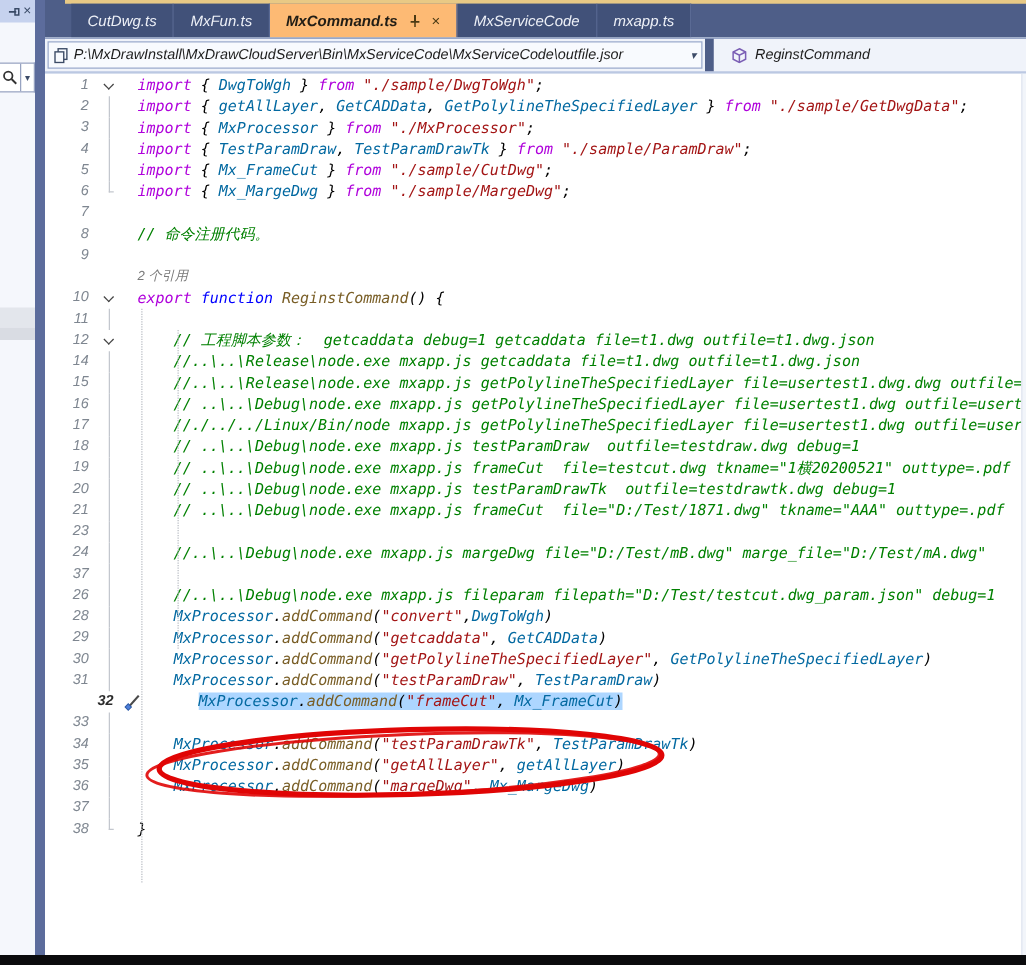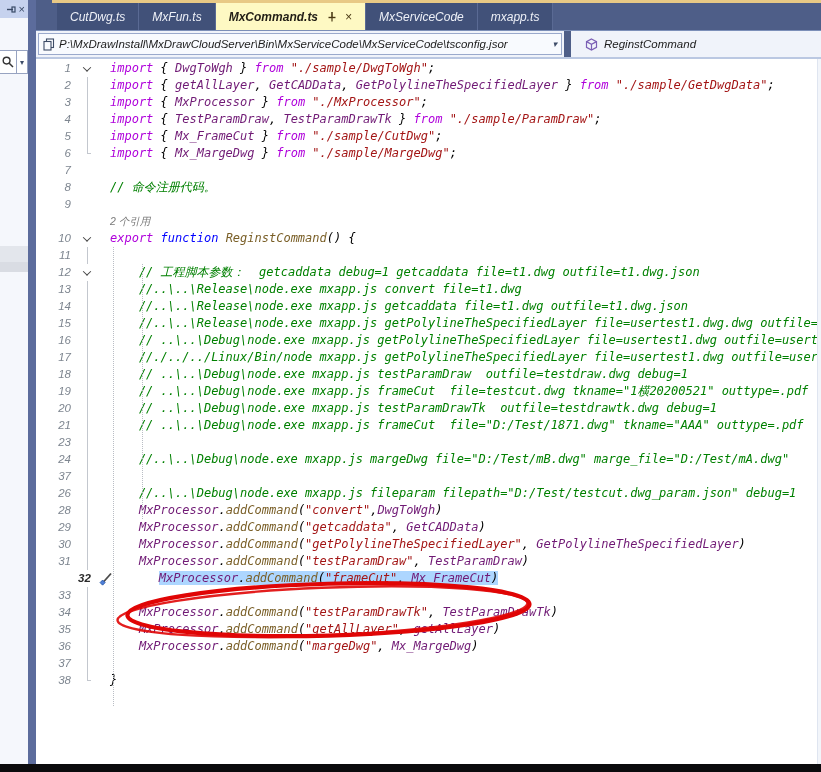--- a/index.html
+++ b/index.html
@@ -23,21 +23,21 @@
   .splitter{position:absolute;left:28px;top:0;width:8px;height:764px;background:#5C6C9C;}
 
   
   .editor{position:absolute;left:36px;top:0;right:0;height:764px;display:flex;flex-direction:column;background:#fff;font-style:italic;}
 
   .tabstrip{position:relative;flex:0 0 30px;background:#4E5E88;}
   .top-accent{position:absolute;top:0;left:16px;right:0;height:3px;background:#E8C985;}
   .tabs{position:absolute;left:21px;top:3px;bottom:0;display:flex;}
   .tab{display:flex;align-items:center;padding:0 13px;font-size:12px;color:#EDF0F7;background:#415179;
        border-right:1px solid #5A6A94;white-space:nowrap;cursor:default;}
-  .tab.active{background:#fef9c3;color:#211D15;font-weight:bold;}
+  .tab.active{background:#fdba74;color:#211D15;font-weight:bold;}
   .tab .pin-svg{margin-left:9px;}
   .tab .tab-x{margin-left:8px;font-weight:normal;font-size:12px;color:#4A3A14;}
 
   .breadcrumb{flex:0 0 26px;background:#F0F3FA;border-bottom:2px solid #BBC8E2;border-top:1px solid #7C8FB8;
               display:flex;align-items:center;position:relative;}
   .doc-combo{margin-left:2px;width:524px;height:22px;background:#F8FAFE;border:1px solid #9AA9CC;
              display:flex;align-items:center;font-size:11.5px;color:#1C1C1C;padding:0 4px;gap:4px;overflow:hidden;}
   .doc-combo .path{white-space:nowrap;overflow:hidden;}
   .doc-combo .caret{margin-left:auto;font-size:9px;color:#3D4C68;padding-left:3px;}
   .crumb-divider{width:7px;height:26px;background:#4E5E88;margin-left:2px;}
@@ -52,21 +52,21 @@
   .ln.active{color:#2B2B2B;font-weight:bold;padding-left:42px;}
   .fold{flex:0 0 22px;position:relative;display:flex;align-items:center;justify-content:center;}
   .fold .chev{width:6px;height:6px;border-right:1.5px solid #444;border-bottom:1.5px solid #444;
               transform:rotate(45deg) translate(-1px,-1px);}
   .fold .bar{position:absolute;left:11px;top:0;bottom:0;width:1px;background:#C3C7CE;}
   .fold .endc{position:absolute;left:11px;top:0;height:9px;width:4px;
               border-left:1px solid #C3C7CE;border-bottom:1px solid #C3C7CE;}
   .code{white-space:pre;color:#000;padding-left:12px;}
   .codelens{color:#7A7A7A;font-family:"Liberation Sans",sans-serif;font-size:10.5px;}
   .sel{background:#ADD6FF;}
-  .tk-k{color:#AF00DB}.tk-c{color:#0000FF}.tk-i{color:#701a75}
+  .tk-k{color:#AF00DB}.tk-c{color:#0000FF}.tk-i{color:#0369a1}
   .tk-m{color:#795E26}.tk-s{color:#A31515}.tk-g{color:#008000}.tk-p{color:#000}
   .guide{position:absolute;width:0;border-left:1px dotted #B9BDC4;}
   .guide1{left:77px;top:188px;height:459px;}
   .guide2{left:106px;top:205px;height:255px;}
   .right-edge{position:absolute;right:0;top:0;width:4px;height:100%;background:#F2F5FA;border-left:1px solid #DFE5F0;}
   .ellipse-overlay{position:absolute;left:0;top:0;width:100%;height:100%;pointer-events:none;}
 
   .bottom-bar{position:absolute;left:0;bottom:0;width:821px;height:8px;background:#0B0B0D;}
 </style>
 </head>
@@ -123,21 +123,21 @@
           </div>
         </div>
     </div>
 
     <div class="breadcrumb">
       <div class="doc-combo">
         <svg width="12" height="13" viewBox="0 0 12 13">
           <rect x="3.5" y="1" width="7" height="8.5" fill="#F8FAFE" stroke="#3C4B66" stroke-width="1.1"></rect>
           <rect x="1" y="3.5" width="7" height="8.5" fill="#F8FAFE" stroke="#3C4B66" stroke-width="1.1"></rect>
         </svg>
-        <span class="path">P:\MxDrawInstall\MxDrawCloudServer\Bin\MxServiceCode\MxServiceCode\tsconfig.jsor</span>
+        <span class="path">P:\MxDrawInstall\MxDrawCloudServer\Bin\MxServiceCode\MxServiceCode\outfile.jsor</span>
         <span class="caret">▾</span>
       </div>
       <div class="crumb-divider"></div>
       <div class="member-combo">
         <svg width="13" height="13" viewBox="0 0 13 13">
           <path d="M6.5 1 L11.5 3.6 L11.5 9.4 L6.5 12 L1.5 9.4 L1.5 3.6 Z" fill="none" stroke="#7B5FB5" stroke-width="1.2"></path>
           <path d="M1.5 3.6 L6.5 6.2 L11.5 3.6 M6.5 6.2 L6.5 12" fill="none" stroke="#7B5FB5" stroke-width="1.2"></path>
         </svg>
         <span>ReginstCommand</span>
       </div>
@@ -222,27 +222,20 @@
             <div class="code"></div>
           </div>
           <div class="row">
             <div class="ln">12</div>
             <div class="fold">
               <i class="chev"></i>
             </div>
             <div class="code"><span class="tk-g">    // 工程脚本参数：  getcaddata debug=1 getcaddata file=t1.dwg outfile=t1.dwg.json</span></div>
           </div>
           <div class="row">
-            <div class="ln">13</div>
-            <div class="fold">
-              <i class="bar"></i>
-            </div>
-            <div class="code"><span class="tk-g">    //..\..\Release\node.exe mxapp.js convert file=t1.dwg</span></div>
-          </div>
-          <div class="row">
             <div class="ln">14</div>
             <div class="fold">
               <i class="bar"></i>
             </div>
             <div class="code"><span class="tk-g">    //..\..\Release\node.exe mxapp.js getcaddata file=t1.dwg outfile=t1.dwg.json</span></div>
           </div>
           <div class="row">
             <div class="ln">15</div>
             <div class="fold">
               <i class="bar"></i>

